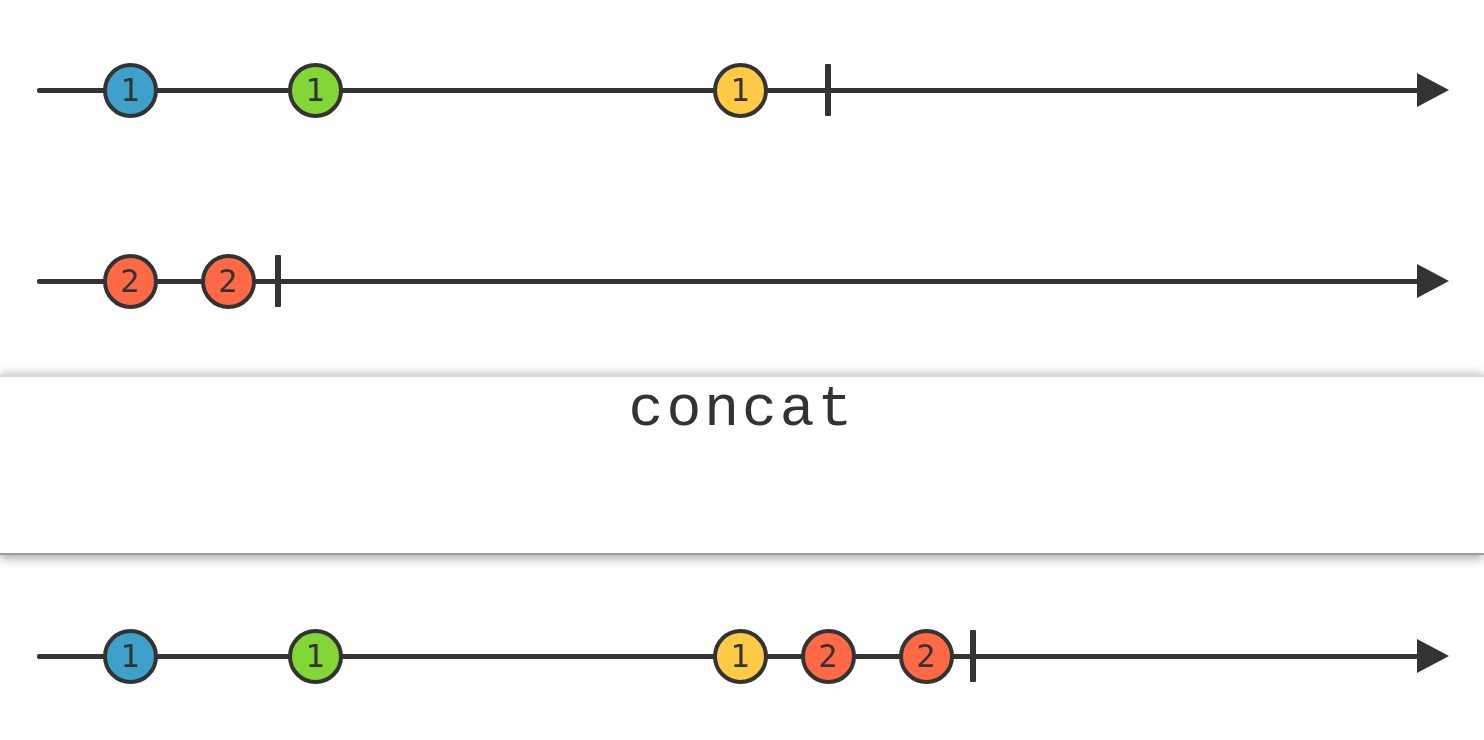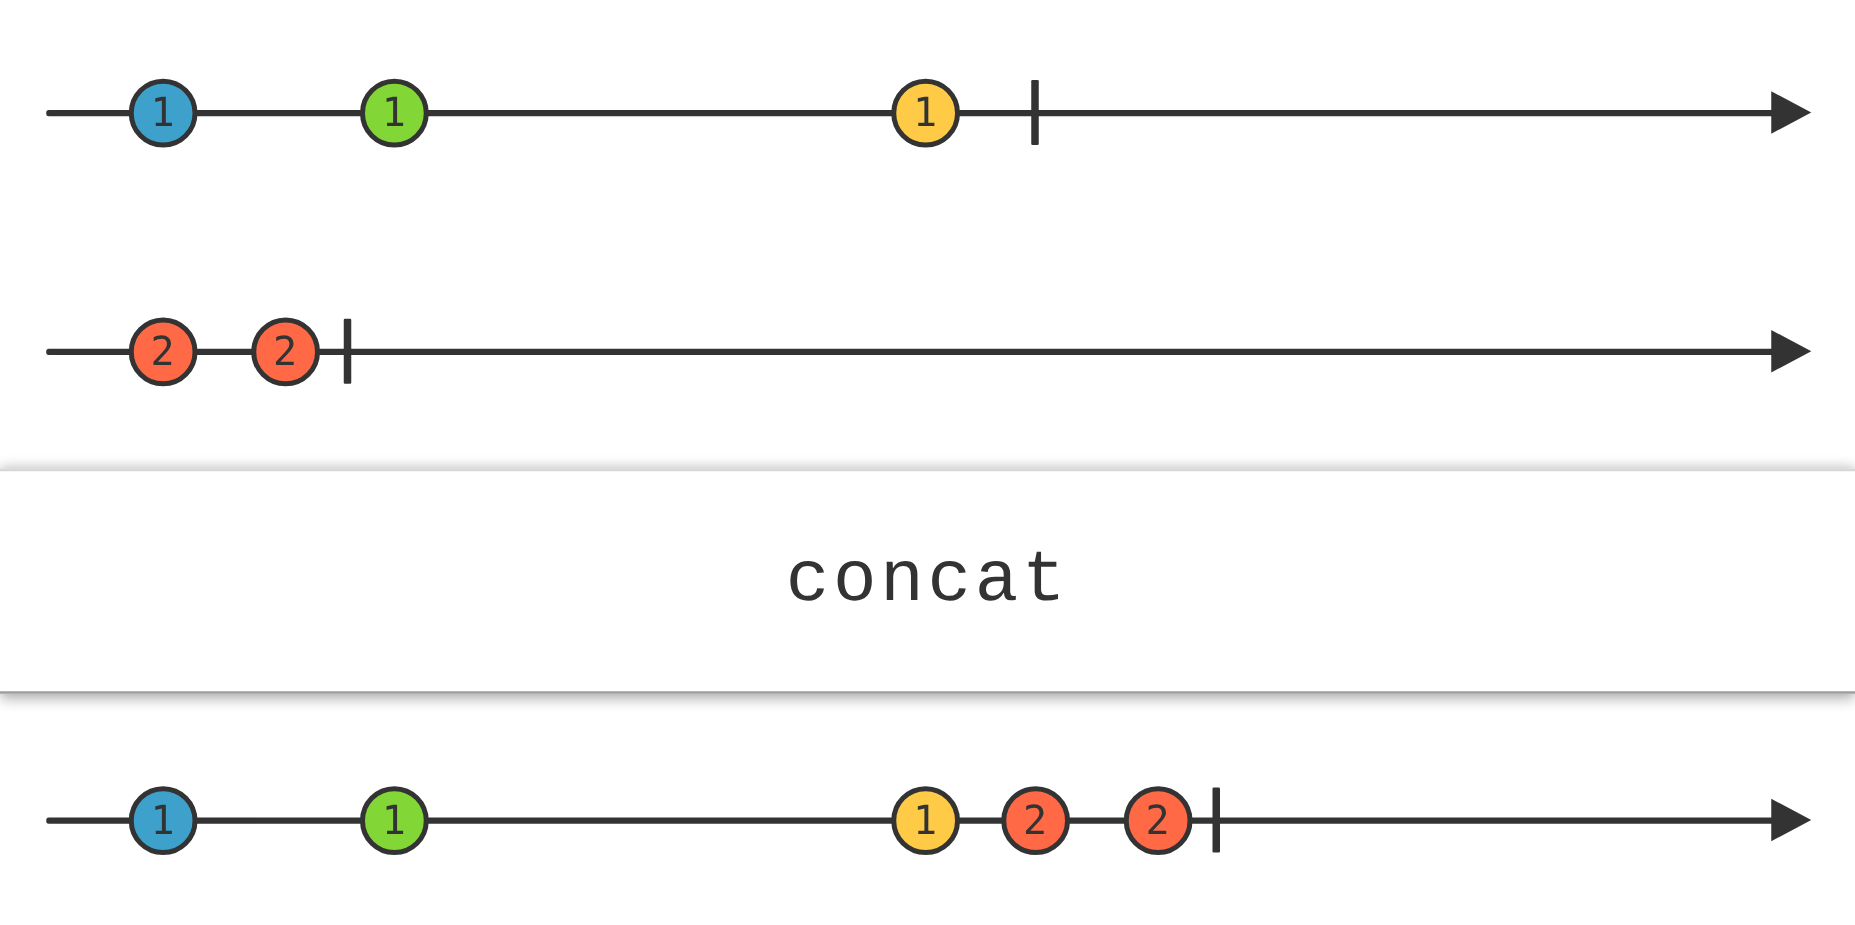--- a/index.html
+++ b/index.html
@@ -35,21 +35,21 @@
   }
   .marble.grabbable, .tick.grabbable { cursor: grab; }
 
   .operator-box {
     position: absolute; left: 0; right: 0;
     top: 375px; height: 180px; box-sizing: border-box;
     background: #ffffff;
     border-top: 2px solid #d8d8d8;
     border-bottom: 2px solid #9d9d9d;
     box-shadow: 0 -4px 8px rgba(0,0,0,0.12), 0 4px 10px rgba(0,0,0,0.30);
-    display: flex; align-items: center; justify-content: center;
+    display: flex; justify-content: center;
   }
   .operator-label {
     font-family: "Liberation Mono", "DejaVu Sans Mono", monospace;
     font-size: 58px; letter-spacing: 3px;
     color: #333333;
   }
 </style>
 </head>
 <body>
 

